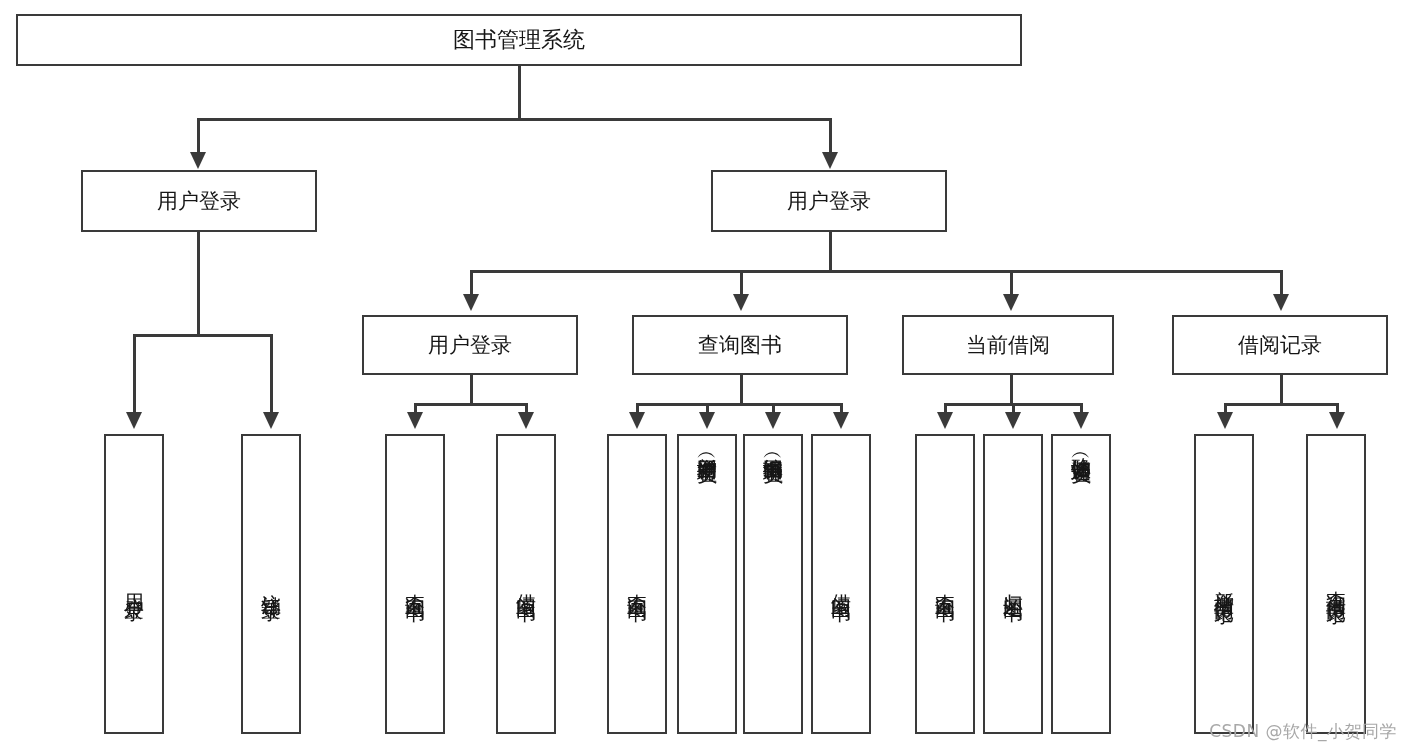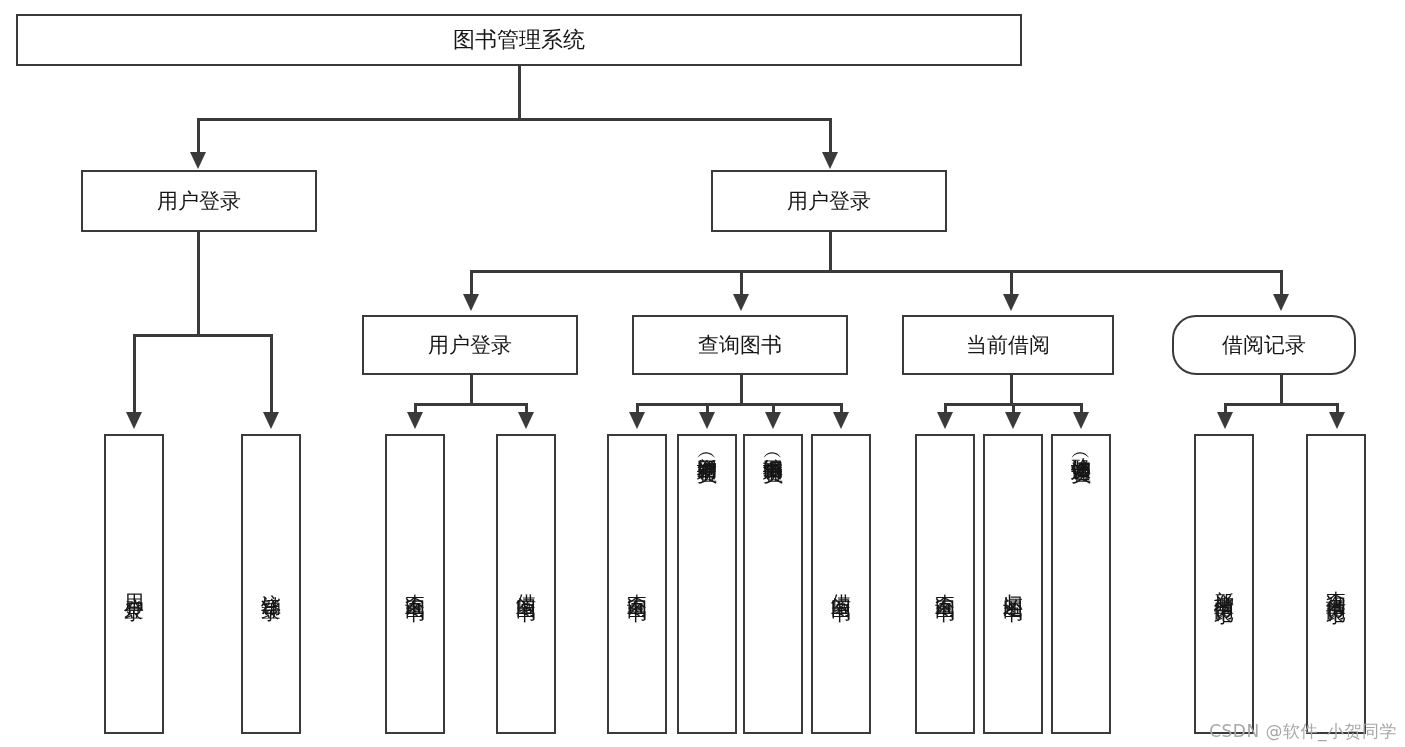--- a/index.html
+++ b/index.html
@@ -131,21 +131,21 @@
 
   <div class="node level3" style="left:362px; top:315px; width:216px; height:60px;">
     <span class="lbl">用户登录</span>
   </div>
   <div class="node level3" style="left:632px; top:315px; width:216px; height:60px;">
     <span class="lbl">查询图书</span>
   </div>
   <div class="node level3" style="left:902px; top:315px; width:212px; height:60px;">
     <span class="lbl">当前借阅</span>
   </div>
-  <div class="node level3" style="left:1172px; top:315px; width:184px; height:60px;border-radius:24px;">
+  <div class="node level3" style="left:1172px; top:315px; width:216px; height:60px;">
     <span class="lbl">借阅记录</span>
   </div>
 
   <div class="vline" style="left:470px; top:375px; height:30px;"></div>
   <div class="hline" style="left:414px; top:403px; width:113px;"></div>
   <div class="vline" style="left:414px; top:403px; height:11px;"></div>
   <div class="arrow" style="left:407px; top:412px;"></div>
   <div class="vline" style="left:525px; top:403px; height:11px;"></div>
   <div class="arrow" style="left:518px; top:412px;"></div>
 

